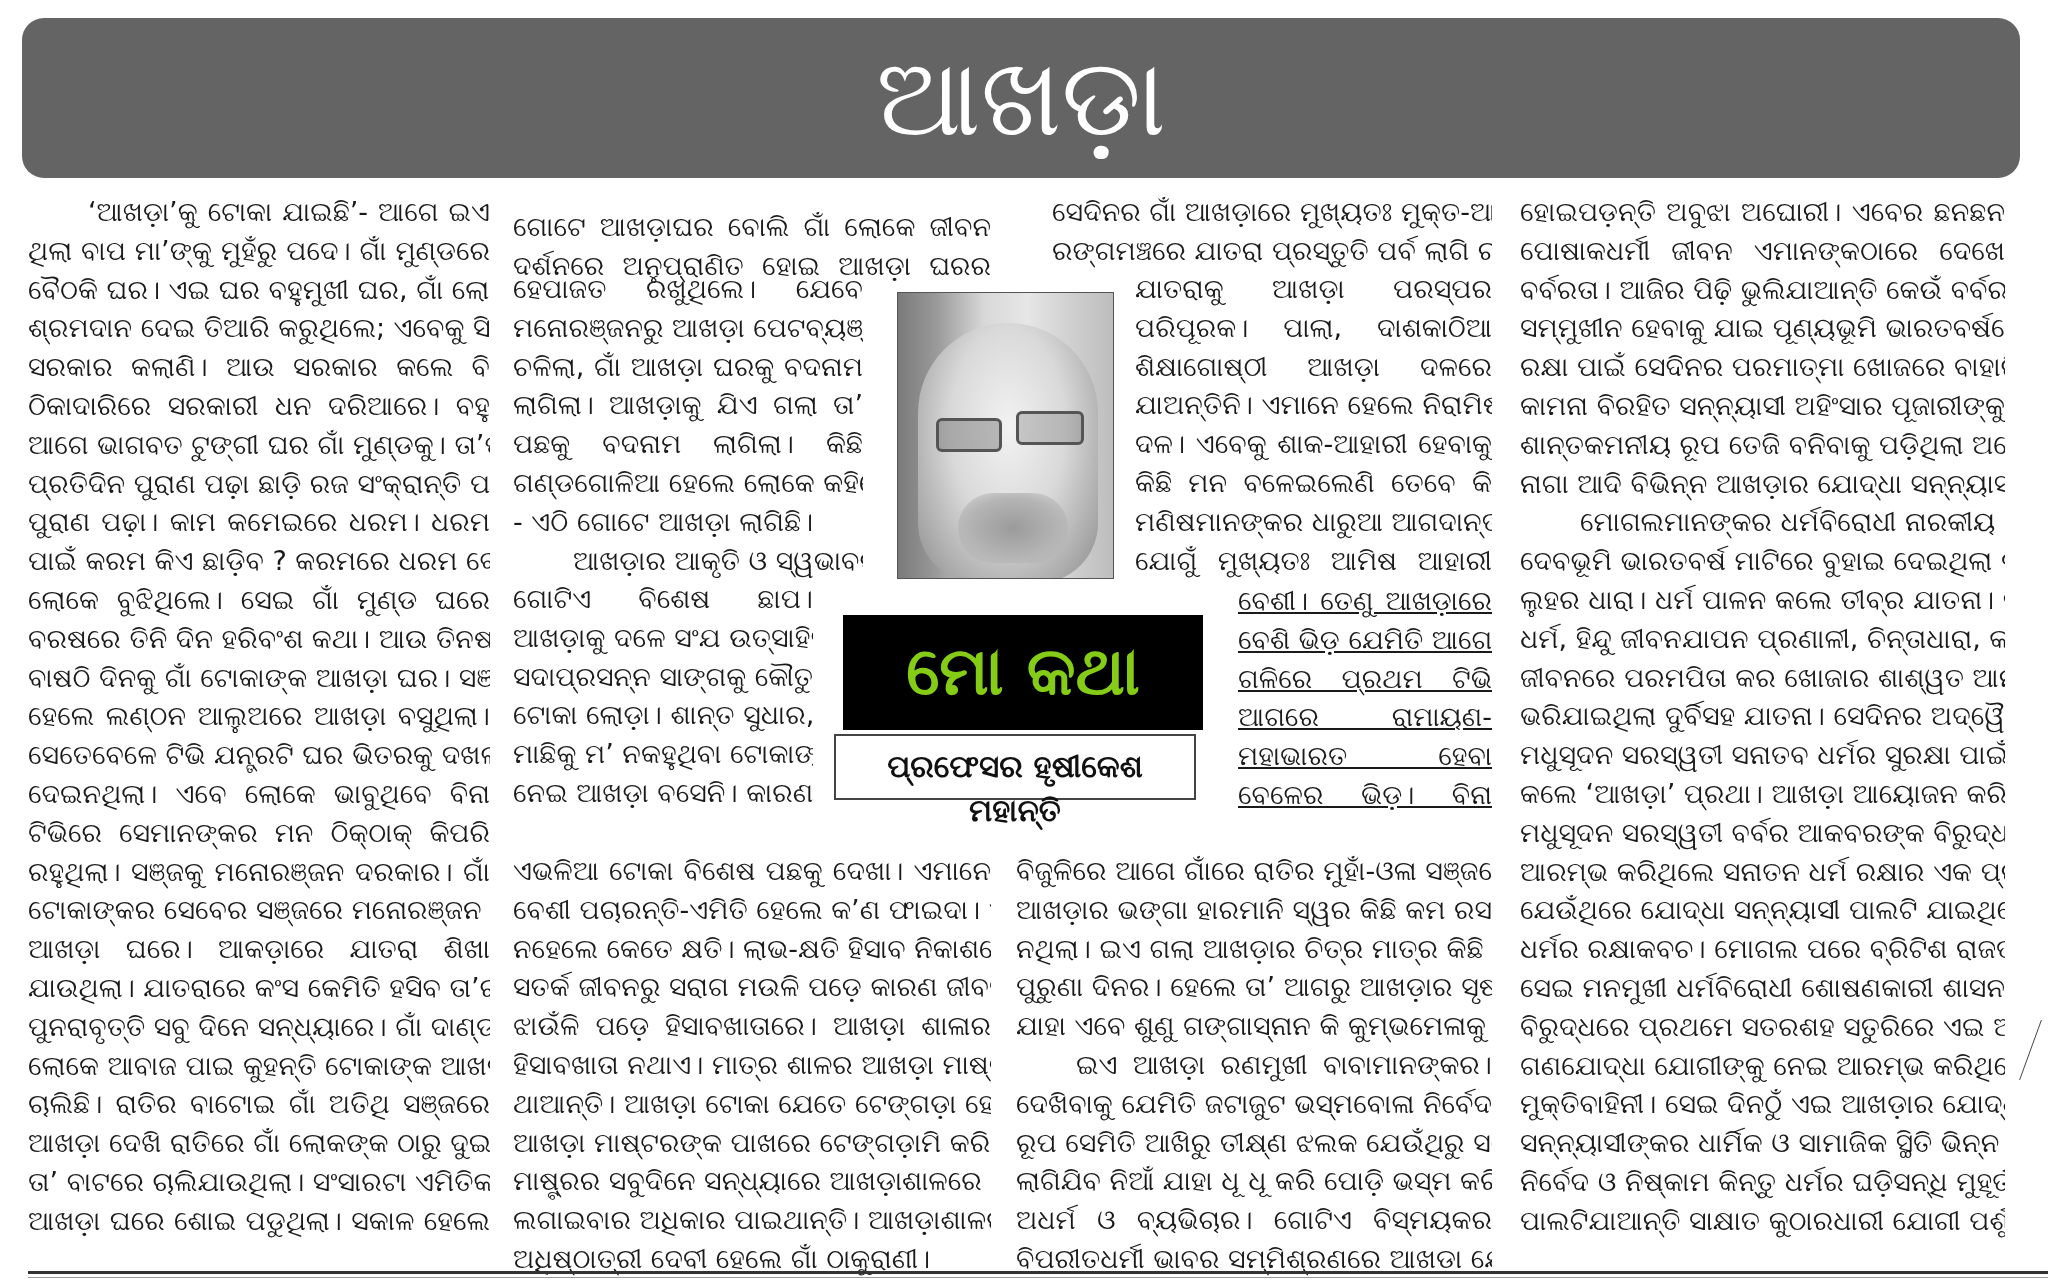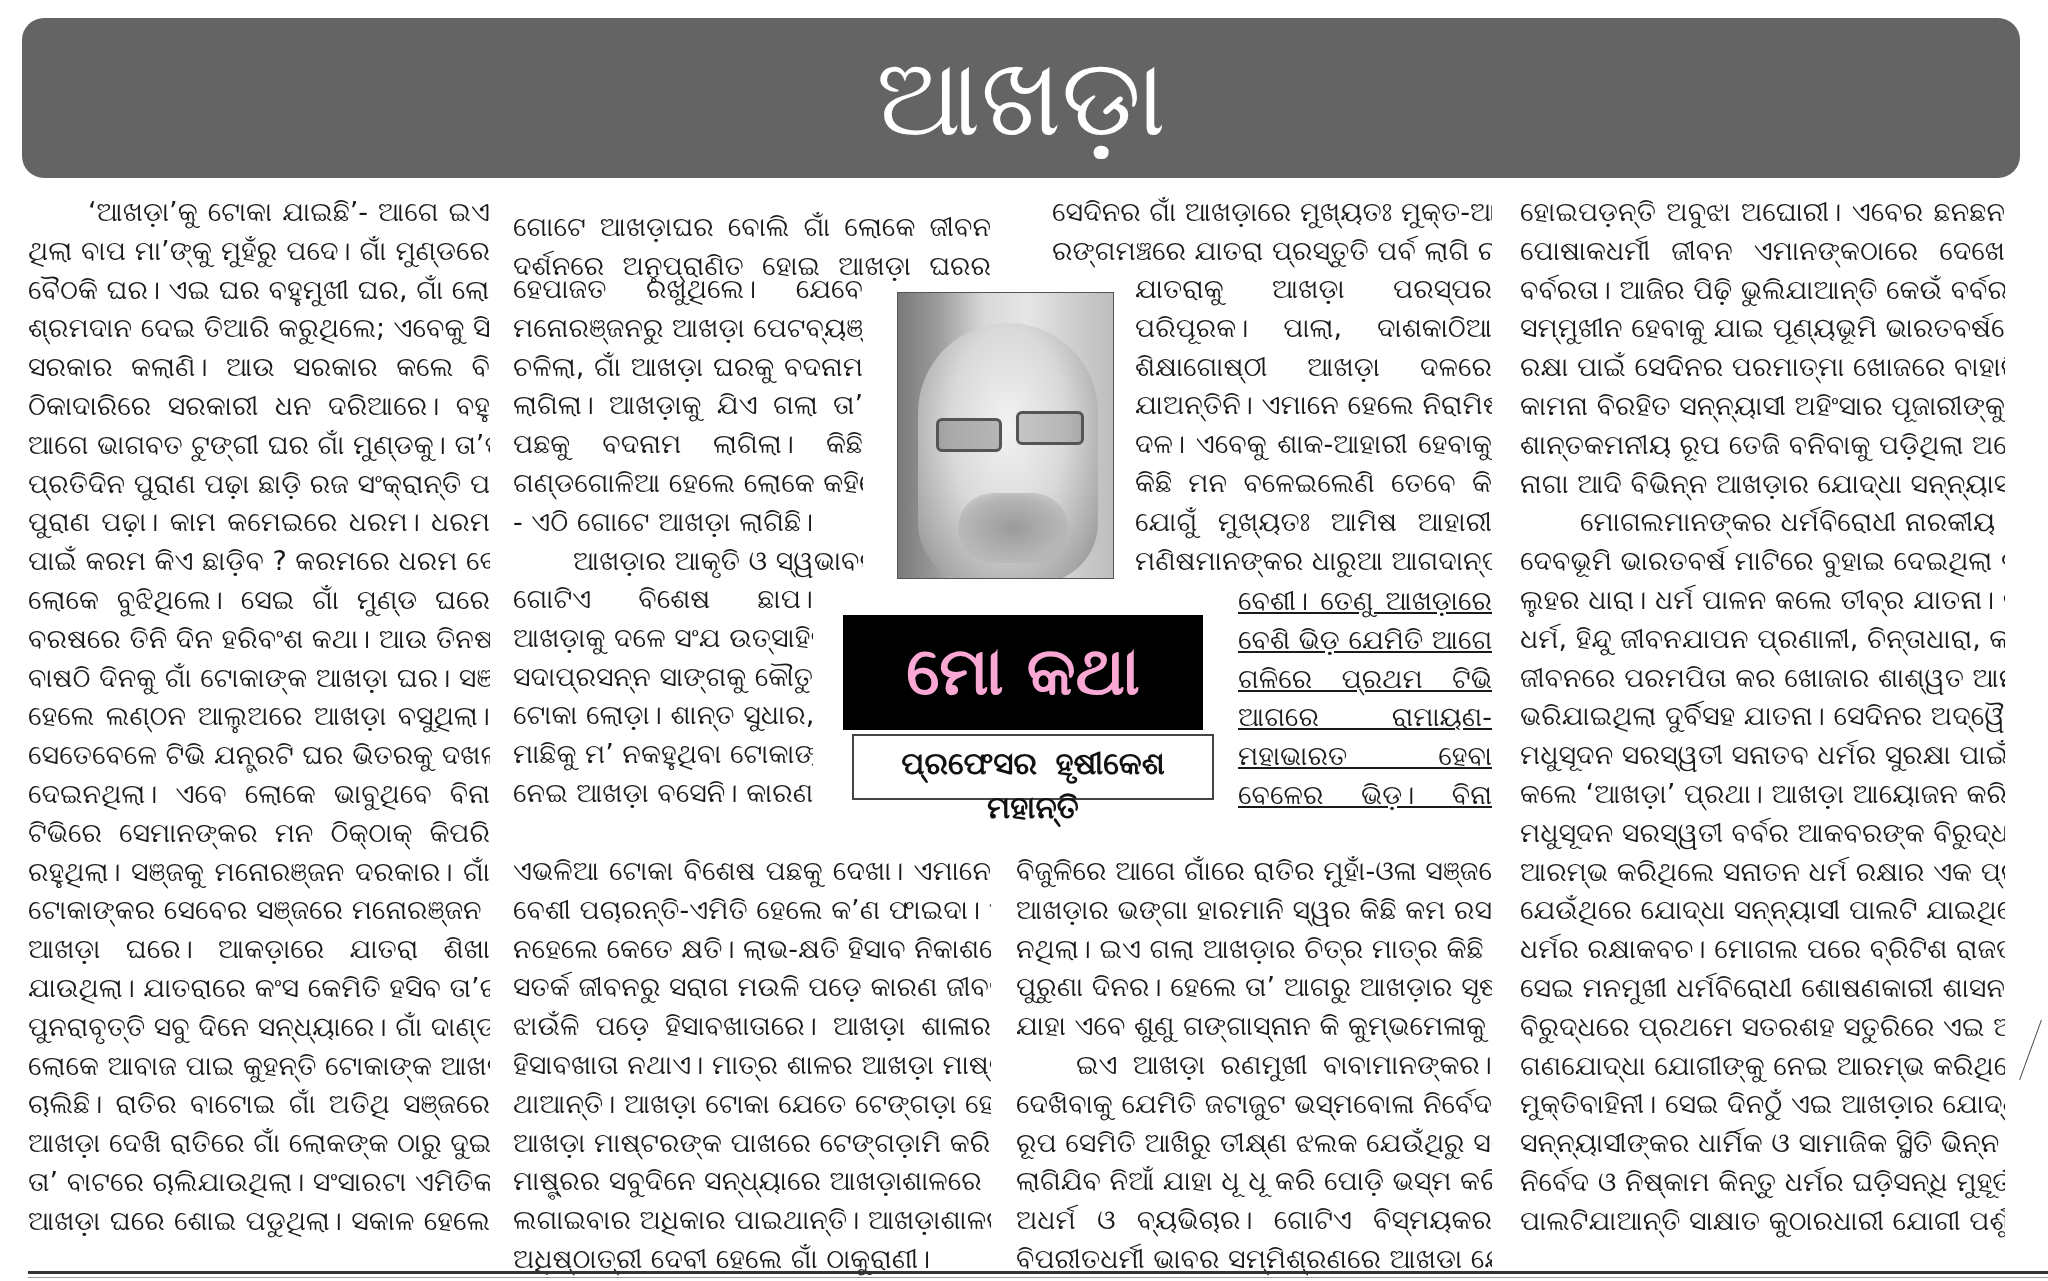--- a/index.html
+++ b/index.html
@@ -28,24 +28,24 @@
            border:1px solid #555; overflow:hidden;
            background:linear-gradient(90deg,#7a7a7a 0%,#9a9a9a 18%,#d8d8d8 40%,#e6e6e6 60%,#d0d0d0 80%,#bdbdbd 100%); }
   .photo .head { position:absolute; left:20px; top:30px; width:180px; height:260px;
                  border-radius:90px 90px 60px 60px;
                  background:radial-gradient(ellipse at 50% 40%,#f2f2f2 0%,#d9d9d9 45%,#a9a9a9 80%,#8a8a8a 100%); }
   .photo .lens-l { position:absolute; left:38px; top:125px; width:60px; height:28px; border:3px solid #555; border-radius:6px; background:rgba(80,80,80,0.35); }
   .photo .lens-r { position:absolute; left:118px; top:118px; width:62px; height:28px; border:3px solid #555; border-radius:6px; background:rgba(80,80,80,0.25); }
   .photo .beard { position:absolute; left:60px; top:200px; width:110px; height:70px; border-radius:40px;
                   background:radial-gradient(ellipse,#9b9b9b 0%,#b5b5b5 60%,transparent 100%); }
   .kicker-box { position:absolute; left:843px; top:615px; width:360px; height:115px; background:#000; }
-  .kicker-title { position:absolute; left:0; right:0; top:14px; text-align:center; color:#f9a8d4;
+  .kicker-title { position:absolute; left:0; right:0; top:14px; text-align:center; color:#84cc16;
                   font-size:66px; font-weight:bold; line-height:86px; }
-  .byline-box { position:absolute; left:852px; top:734px; width:358px; height:62px;
-                border:2px solid #444; background:#fff;font-family:Liberation Mono, monospace; }
+  .byline-box { position:absolute; left:834px; top:734px; width:358px; height:62px;
+                border:2px solid #444; background:#fff; }
   .byline { position:absolute; left:0; right:0; top:8px; text-align:center; font-size:31px;
             font-weight:bold; line-height:44px; color:#111; }
   .rule1 { position:absolute; left:28px; top:1271px; width:2020px; height:3px; background:#333; }
   .rule2 { position:absolute; left:28px; top:1277px; width:2020px; height:1px; background:#999; }
   .edge-mark { position:absolute; left:2030px; top:1020px; width:30px; height:60px;
                border-left:1px solid #444; transform:skewX(-20deg); }
 </style>
 </head>
 <body>
 
@@ -121,22 +121,22 @@
     <span class="line">ସେଦିନର ଗାଁ ଆଖଡ଼ାରେ ମୁଖ୍ୟତଃ ମୁକ୍ତ-ଆକାଶ</span>
     <span class="line">ରଙ୍ଗମଞ୍ଚରେ ଯାତରା ପ୍ରସ୍ତୁତି ପର୍ବ ଲାଗି ରହିଥାଏ।</span>
   </div>
 <div class="col col3b" id="c3b">
     <span class="line">ଯାତରାକୁ ଆଖଡ଼ା ପରସ୍ପର</span>
     <span class="line">ପରିପୂରକ। ପାଲା, ଦାଶକାଠିଆ</span>
     <span class="line">ଶିକ୍ଷାଗୋଷ୍ଠୀ ଆଖଡ଼ା ଦଳରେ</span>
     <span class="line">ଯାଅନ୍ତିନି। ଏମାନେ ହେଲେ ନିରାମିଷ</span>
     <span class="line">ଦଳ। ଏବେକୁ ଶାକ-ଆହାରୀ ହେବାକୁ</span>
     <span class="line">କିଛି ମନ ବଳେଇଲେଣି ତେବେ କି</span>
+    <span class="line">ମଣିଷମାନଙ୍କର ଧାରୁଆ ଆଗଦାନ୍ତ</span>
     <span class="line">ଯୋଗୁଁ ମୁଖ୍ୟତଃ ଆମିଷ ଆହାରୀ</span>
-    <span class="line">ମଣିଷମାନଙ୍କର ଧାରୁଆ ଆଗଦାନ୍ତ</span>
   </div>
 <div class="col col3c" id="c3c">
     <span class="line">ବେଶୀ। ତେଣୁ ଆଖଡ଼ାରେ</span>
     <span class="line">ବେଶି ଭିଡ଼ ଯେମିତି ଆଗେ</span>
     <span class="line">ଗଳିରେ ପ୍ରଥମ ଟିଭି</span>
     <span class="line">ଆଗରେ ରାମାୟଣ-</span>
     <span class="line">ମହାଭାରତ ହେବା</span>
     <span class="line">ବେଳେର ଭିଡ଼। ବିନା</span>
   </div>
 <div class="col col3d" id="c3d">

